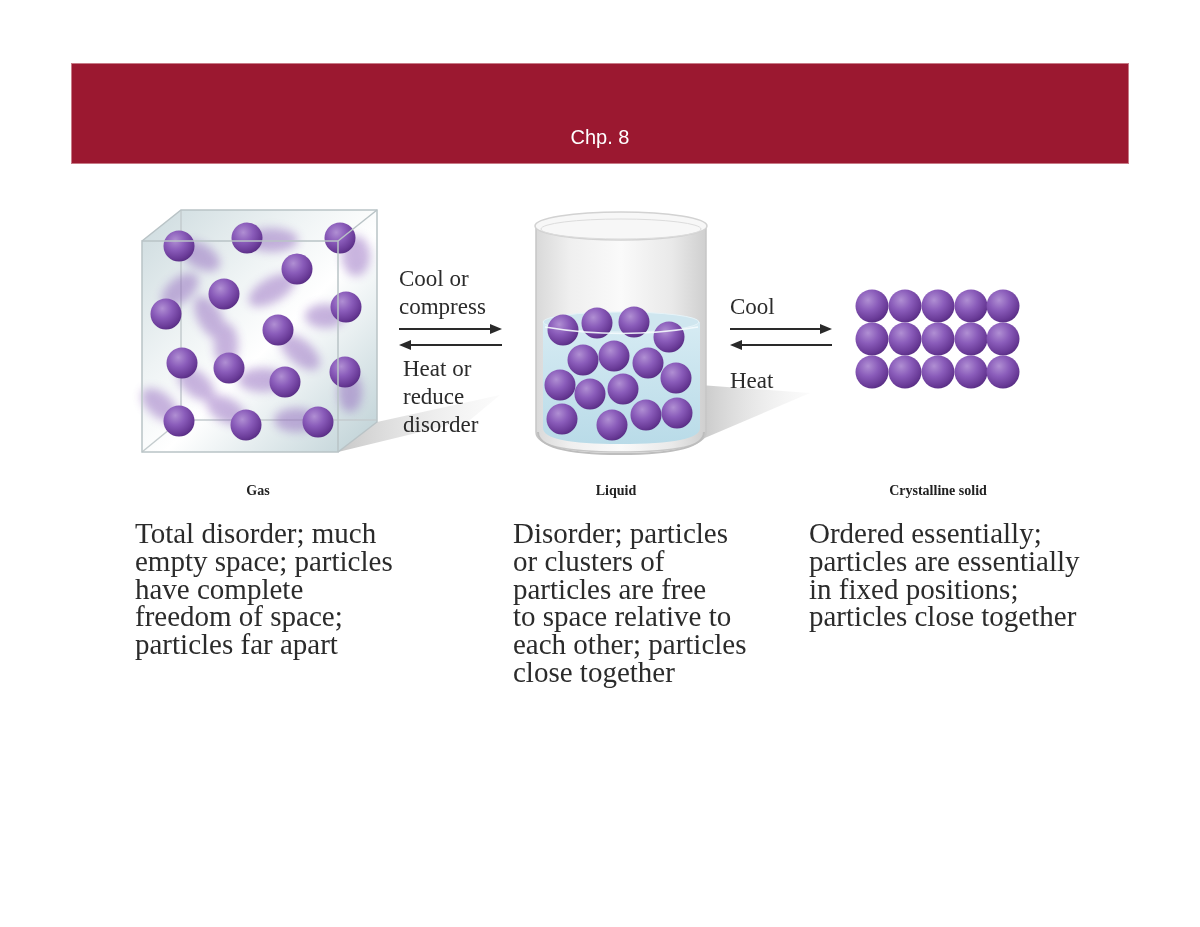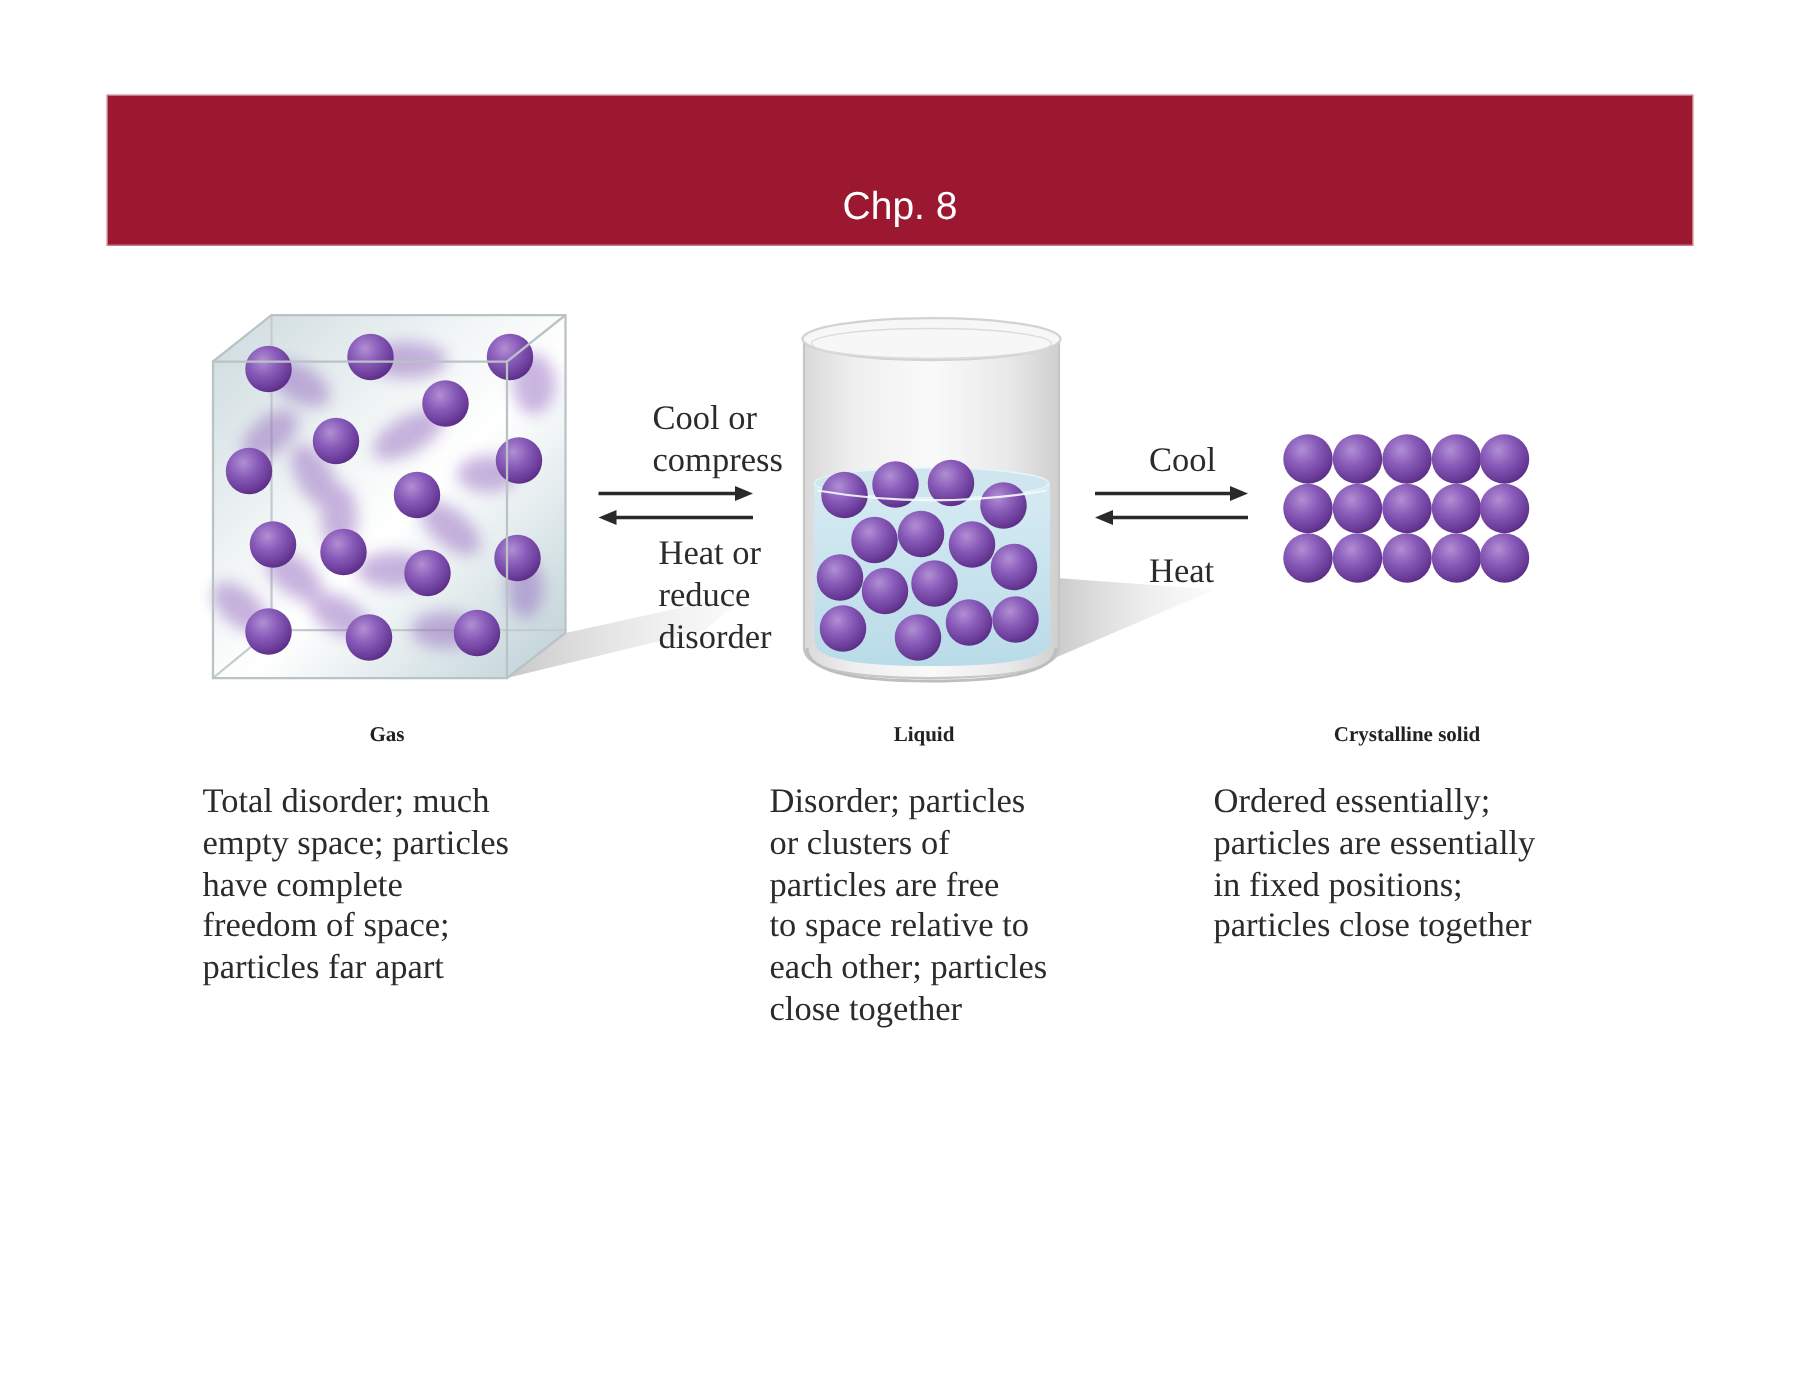--- a/index.html
+++ b/index.html
@@ -1,24 +1,24 @@
 <!DOCTYPE html>
 <html><head>
 <meta charset="utf-8">
 <style>
   html, body { margin: 0; padding: 0; background: #ffffff; }
   body { width: 1200px; height: 927px; position: relative; overflow: hidden; font-family: "Liberation Serif", "DejaVu Serif", serif; color: #2a2a2a; }
   .banner { position: absolute; left: 72px; top: 64px; width: 1056px; height: 99px; background: #9b1830; box-shadow: 0 0 0 1px #c77a86; }
   .banner .title { position: absolute; left: 0; right: 0; top: 76px; top: 12px; text-align: center; color: #ffffff; font-family: "Liberation Sans", "DejaVu Sans", sans-serif; font-size: 37px; line-height: 44px; letter-spacing: 0.2px; }
-  .banner .subtitle { position: absolute; left: 0; right: 0; top: 58px; text-align: center; color: #ffffff; font-family: "Liberation Sans", "DejaVu Sans", sans-serif; font-size: 26px; line-height: 30px; }
+  .banner .subtitle { position: absolute; left: 0; right: 0; top: 58px; text-align: center; color: #ffffff; font-family: "Liberation Sans", "DejaVu Sans", sans-serif; font-size: 20px; line-height: 30px; }
   svg.figure { position: absolute; left: 0; top: 0; }
-  .label { position: absolute; font-family: "Liberation Serif", "DejaVu Serif", serif; font-size: 23px; line-height: 28px; color: #2b2b2b; white-space: nowrap; margin-left: 36px; }
+  .label { position: absolute; font-family: "Liberation Serif", "DejaVu Serif", serif; font-size: 23px; line-height: 28px; color: #2b2b2b; white-space: nowrap; }
   .arrow-label-right { }
   .heading { position: absolute; font-family: "Liberation Serif", "DejaVu Serif", serif; font-weight: bold; font-size: 14px; line-height: 26px; color: #222; text-align: center; white-space: nowrap; }
-  .desc { position: absolute; font-family: "Liberation Serif", "DejaVu Serif", serif; font-size: 23px; line-height: 27.8px; color: #2b2b2b; white-space: nowrap; }
+  .desc { position: absolute; font-family: "Liberation Serif", "DejaVu Serif", serif; font-size: 29px; line-height: 27.8px; color: #2b2b2b; white-space: nowrap; }
   .desc span { display: block; }
 </style>
 </head>
 <body>
 
 <div class="banner">
   <div class="subtitle">Chp. 8</div>
 </div>
 
 <svg class="figure" width="1200" height="927" viewBox="0 0 1200 927">

